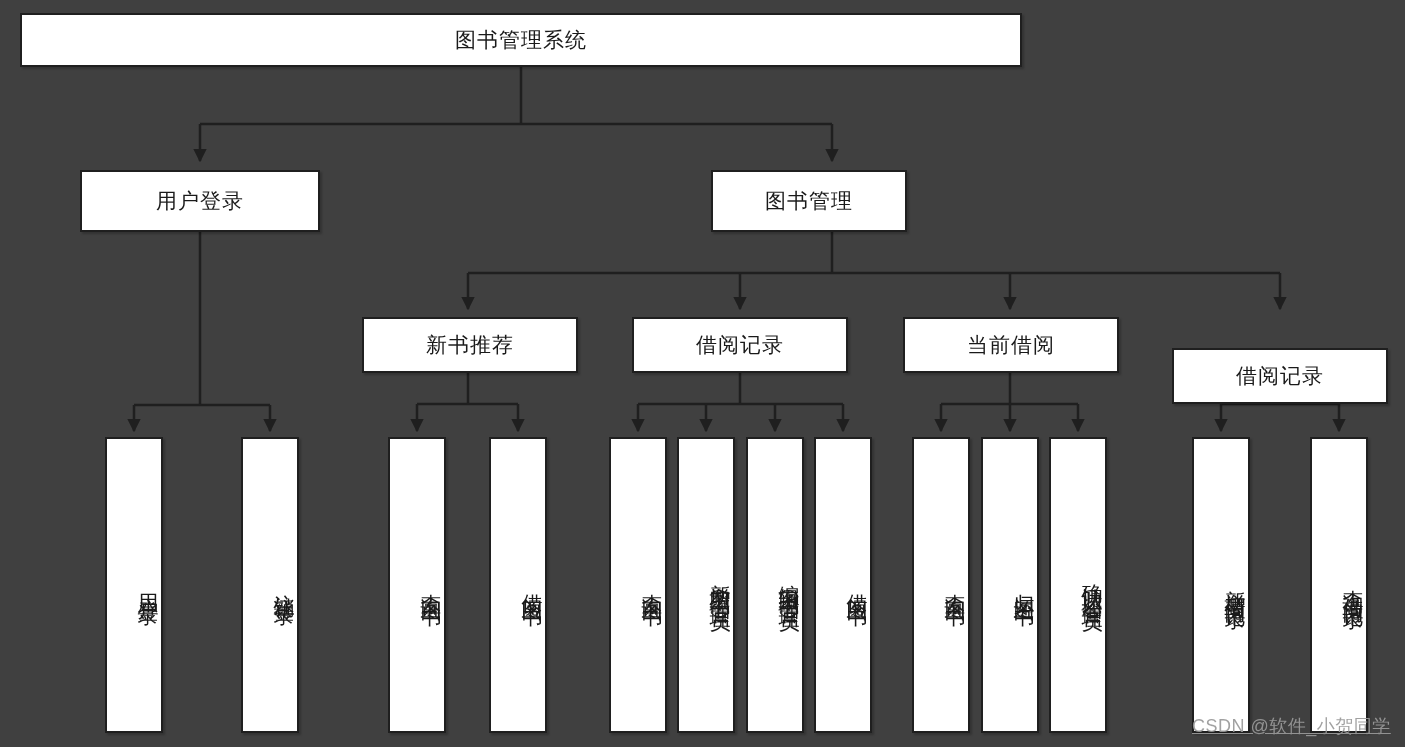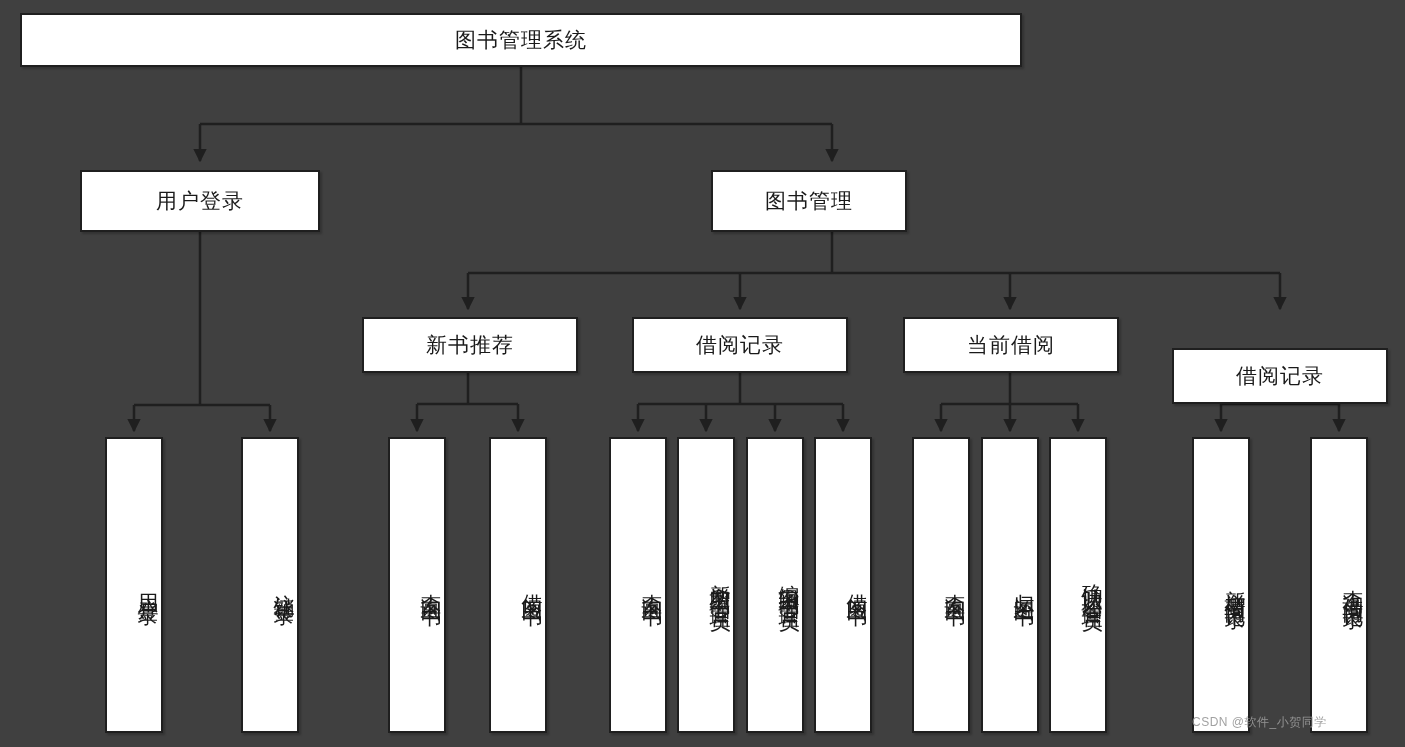--- a/index.html
+++ b/index.html
@@ -53,24 +53,25 @@
     justify-content: center;
   }
   .node.vert > span {
     writing-mode: vertical-rl;
     text-orientation: upright;
     display: block;
   }
   .watermark {
     position: absolute;
     color: #9a9a9a;
-    font-size: 12px;
+    font-size: 18px;
     letter-spacing: 0.5px;
     white-space: nowrap;
     opacity: 0.92;
+    text-decoration: underline;
   }
 </style>
 </head>
 <body>
 
 <div id="canvas">
 
   <svg class="edges" viewBox="0 0 1405 747" xmlns="http://www.w3.org/2000/svg">
     <defs>
       <marker id="arrow" viewBox="0 0 10 10" refX="9" refY="5" markerWidth="5.5" markerHeight="5.5" orient="auto-start-reverse">

